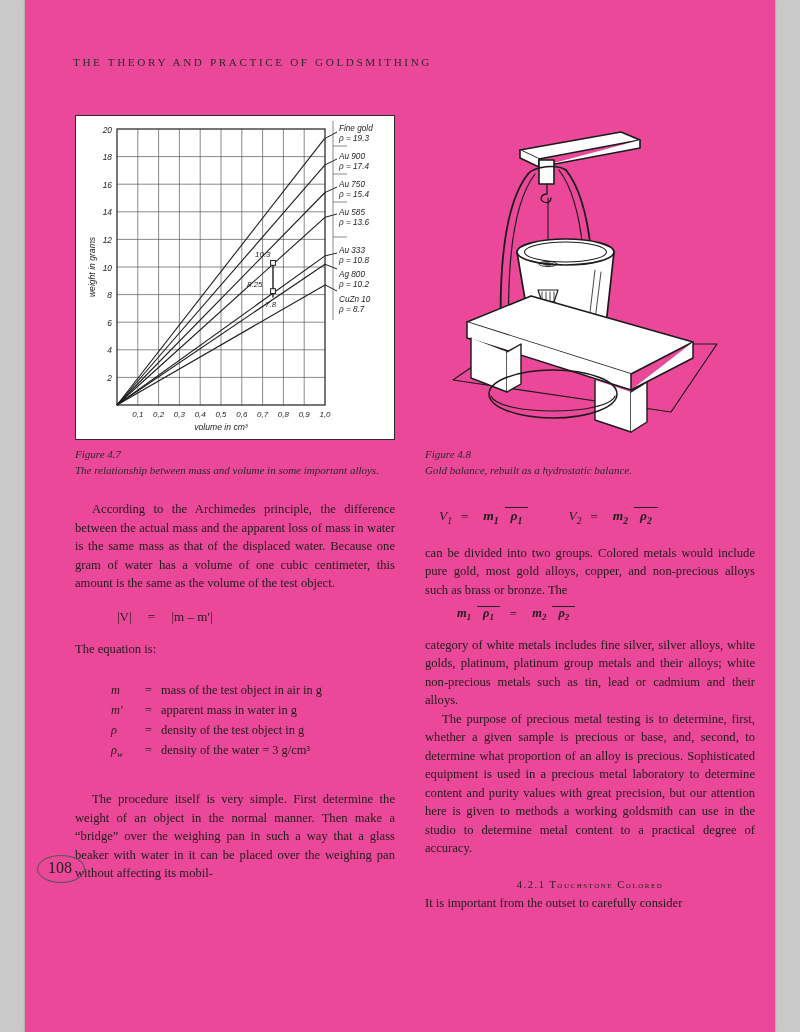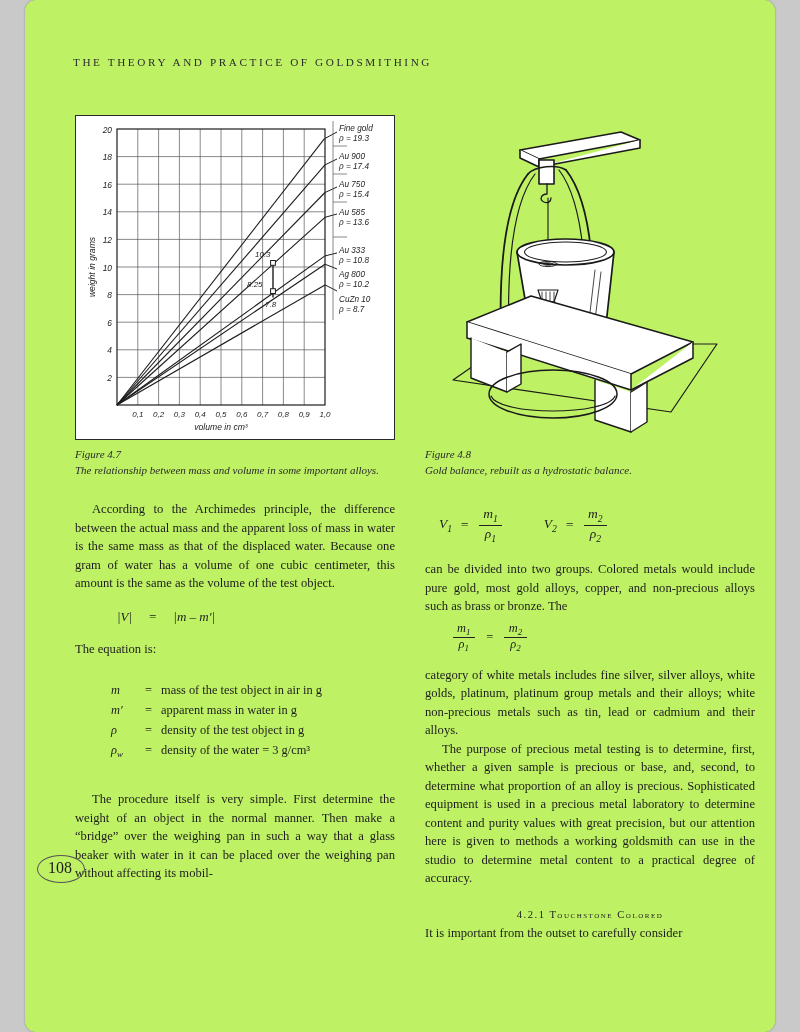--- a/index.html
+++ b/index.html
@@ -5,23 +5,22 @@
   html,body{margin:0;padding:0;}
   body{
     width:800px;height:1032px;
     background:#c9c9c9;
     font-family:"Liberation Serif", serif;
     overflow:hidden;
   }
   .page{
     position:absolute;left:25px;top:0;
     width:750px;height:1032px;
-    background:#bef264;
+    background:#ec4899;
     box-shadow:0 0 2px rgba(0,0,0,.35);
-    border-radius:11px;
   }
   .page-inner{position:absolute;left:0;top:0;width:750px;height:1032px;}
 
   
   .running-head{
     position:absolute;left:48px;top:56px;width:660px;
     font-size:11.2px;letter-spacing:2.6px;
     color:#2b2b2b;font-variant:small-caps;
     font-family:"Liberation Serif", serif;
     white-space:nowrap;
@@ -40,35 +39,35 @@
 
   
   .fig48{position:absolute;left:410px;top:112px;width:300px;height:330px;}
 
   
   .col{position:absolute;font-size:12.6px;line-height:1.47;color:#1d1d1d;text-align:justify;}
   .col-left{left:50px;top:500px;width:320px;}
   .col-right{left:400px;top:490px;width:330px;}
   .col p{margin:0;}
   .col p.indent{text-indent:17px;}
-  .eqline{margin:14px 0 14px 42px;font-style:italic;font-size:13px;}
+  .eqline{margin:14px 0 14px 42px;font-size:13px;}
   .lead{margin-top:15px;}
 
   
   .vars{margin:22px 0 0 36px;font-size:12.4px;line-height:1.62;}
   .vrow{display:flex;}
   .vsym{width:34px;font-style:italic;}
   .veq{width:16px;}
   .vtxt{flex:1;}
   sub{font-size:.72em;}
 
   
   .eqrow{display:flex;align-items:center;gap:40px;margin:16px 0 16px 14px;}
   .eqitem{display:flex;align-items:center;gap:8px;font-style:italic;font-size:13.5px;}
-  .frac{display:inline-flex;flex-direction:column;align-items:center;line-height:1.12;}
+  .frac{display:inline-flex;align-items:center;line-height:1.12;font-weight:bold;}
   .frac .num{padding:0 6px;}
   .frac .den{padding:0 6px;border-top:1px solid #222;}
   .eqrow2{display:flex;align-items:center;gap:9px;margin:6px 0 12px 26px;font-style:italic;font-size:12.4px;}
 
   
   .sec-head{
     margin:19px 0 2px 0;text-align:center;font-size:10.6px;
     letter-spacing:1.5px;font-variant:small-caps;color:#222;
   }
 

